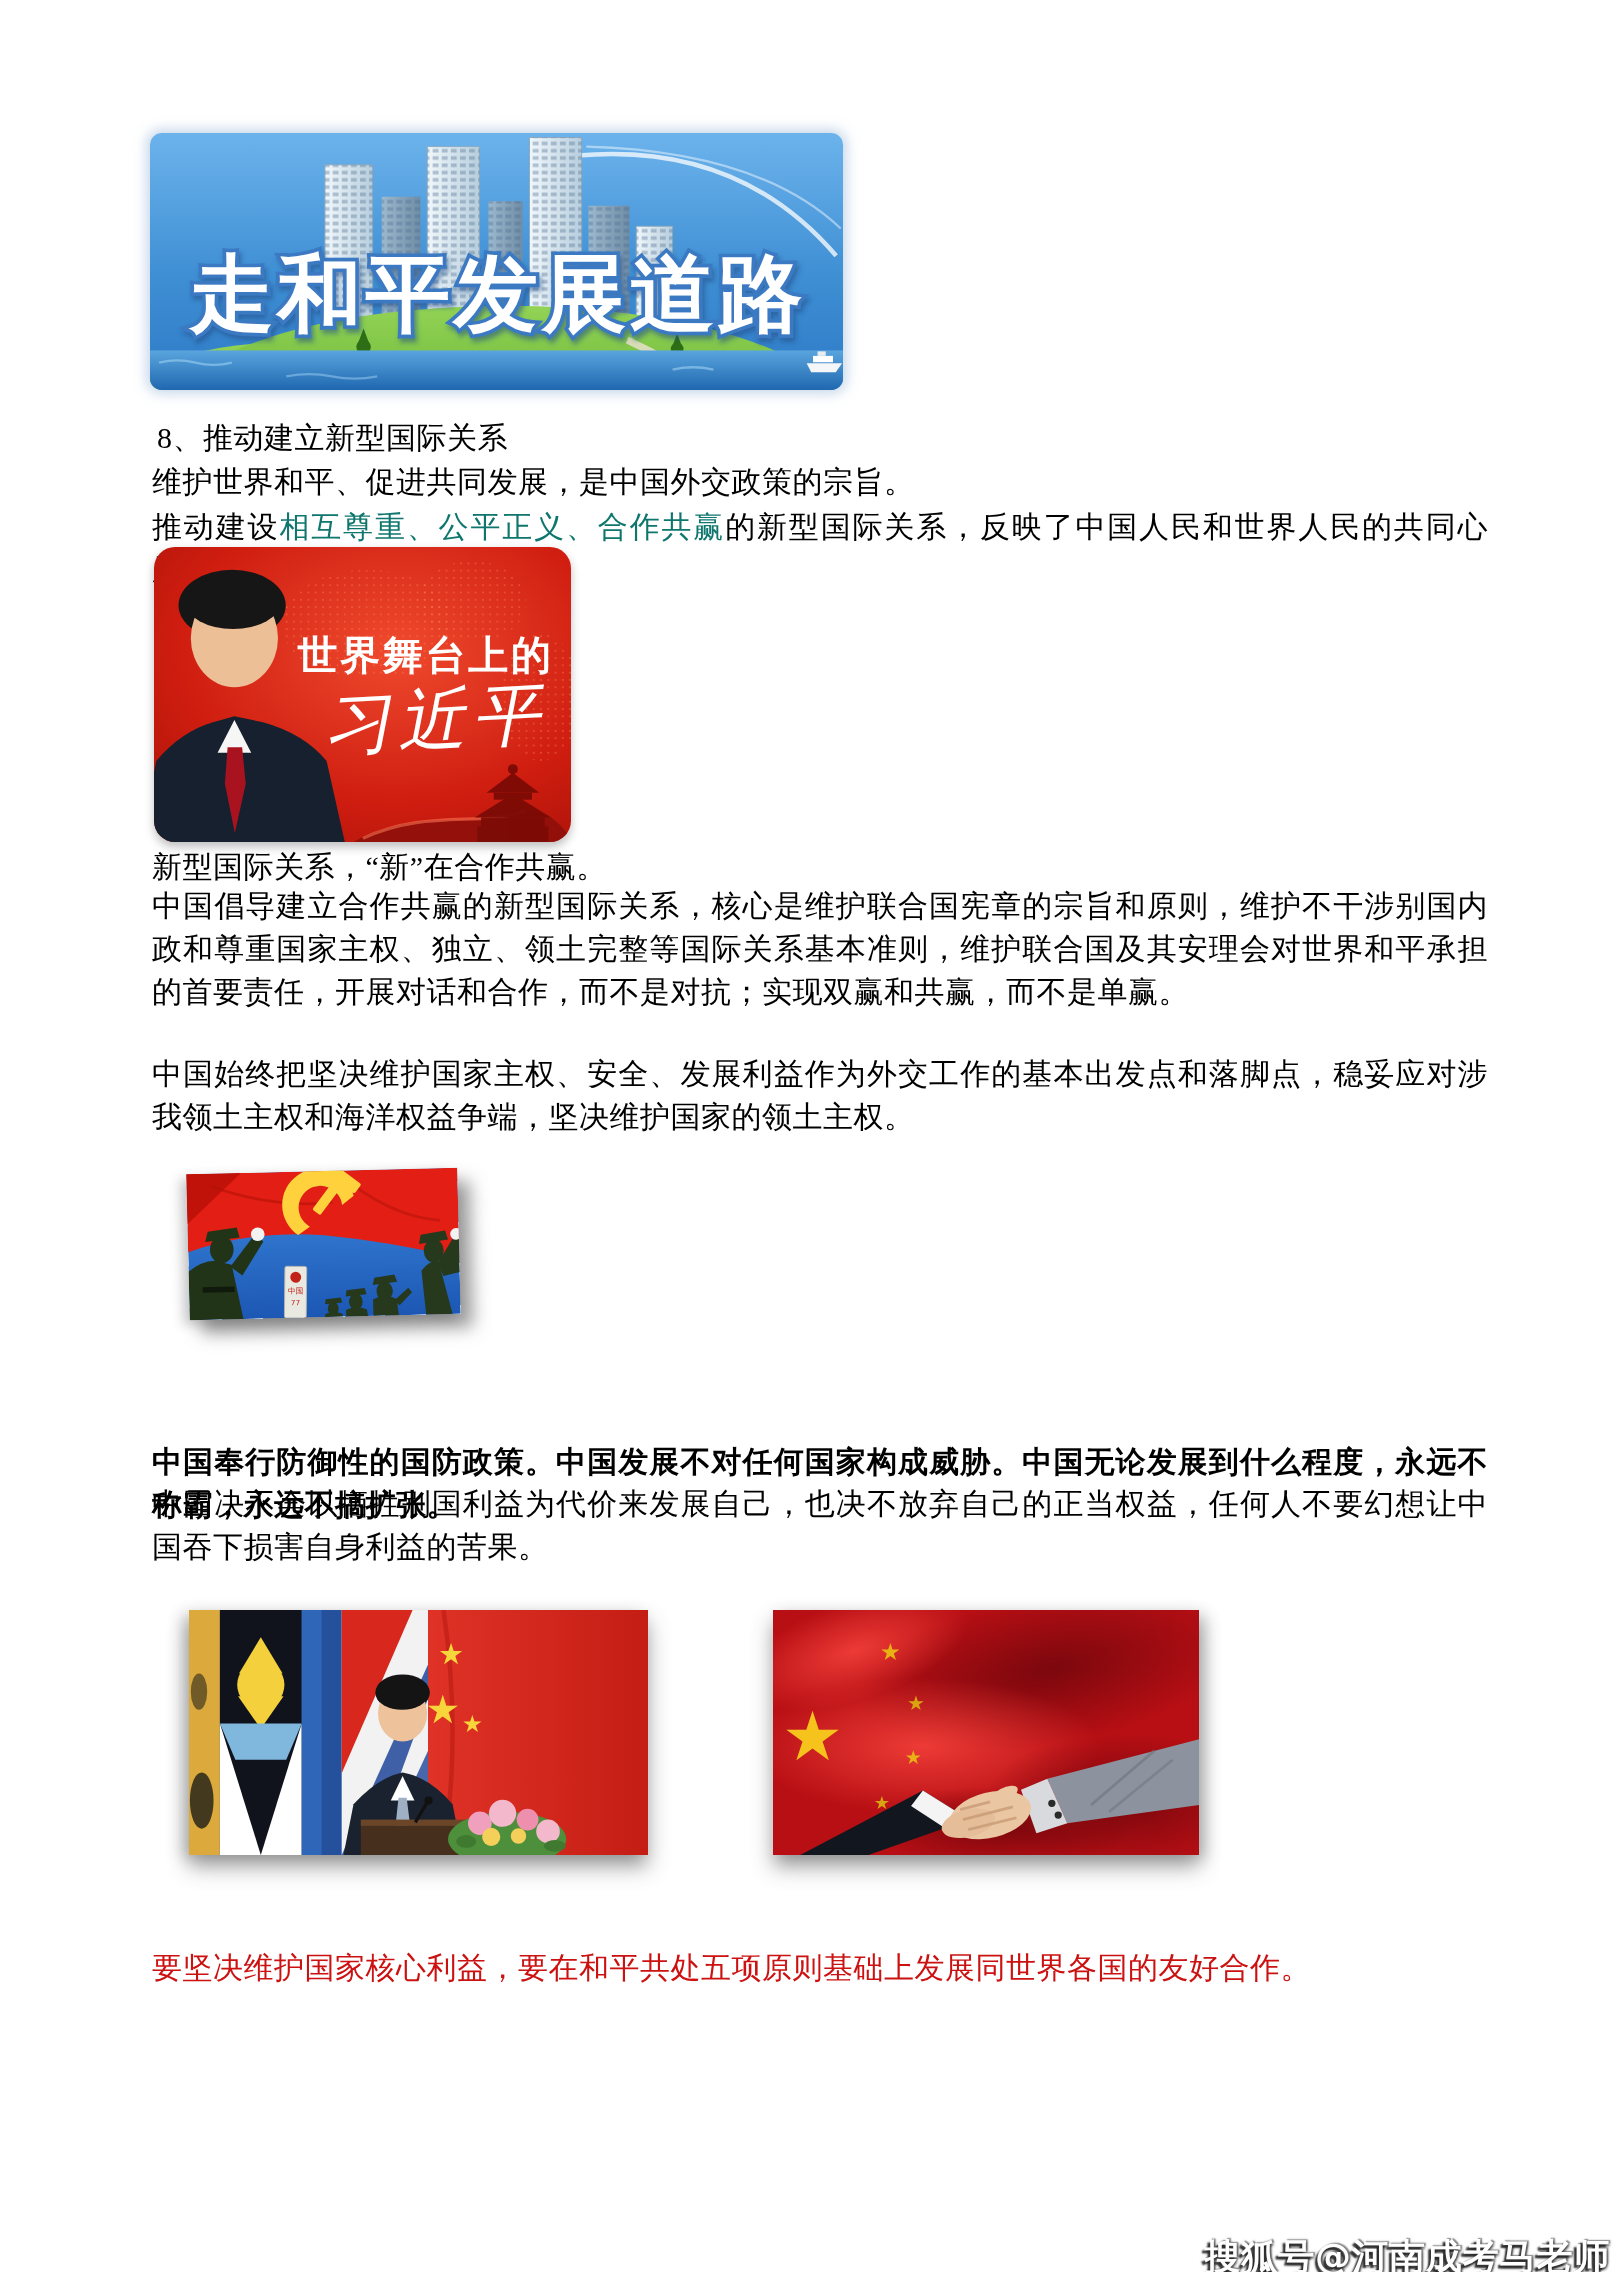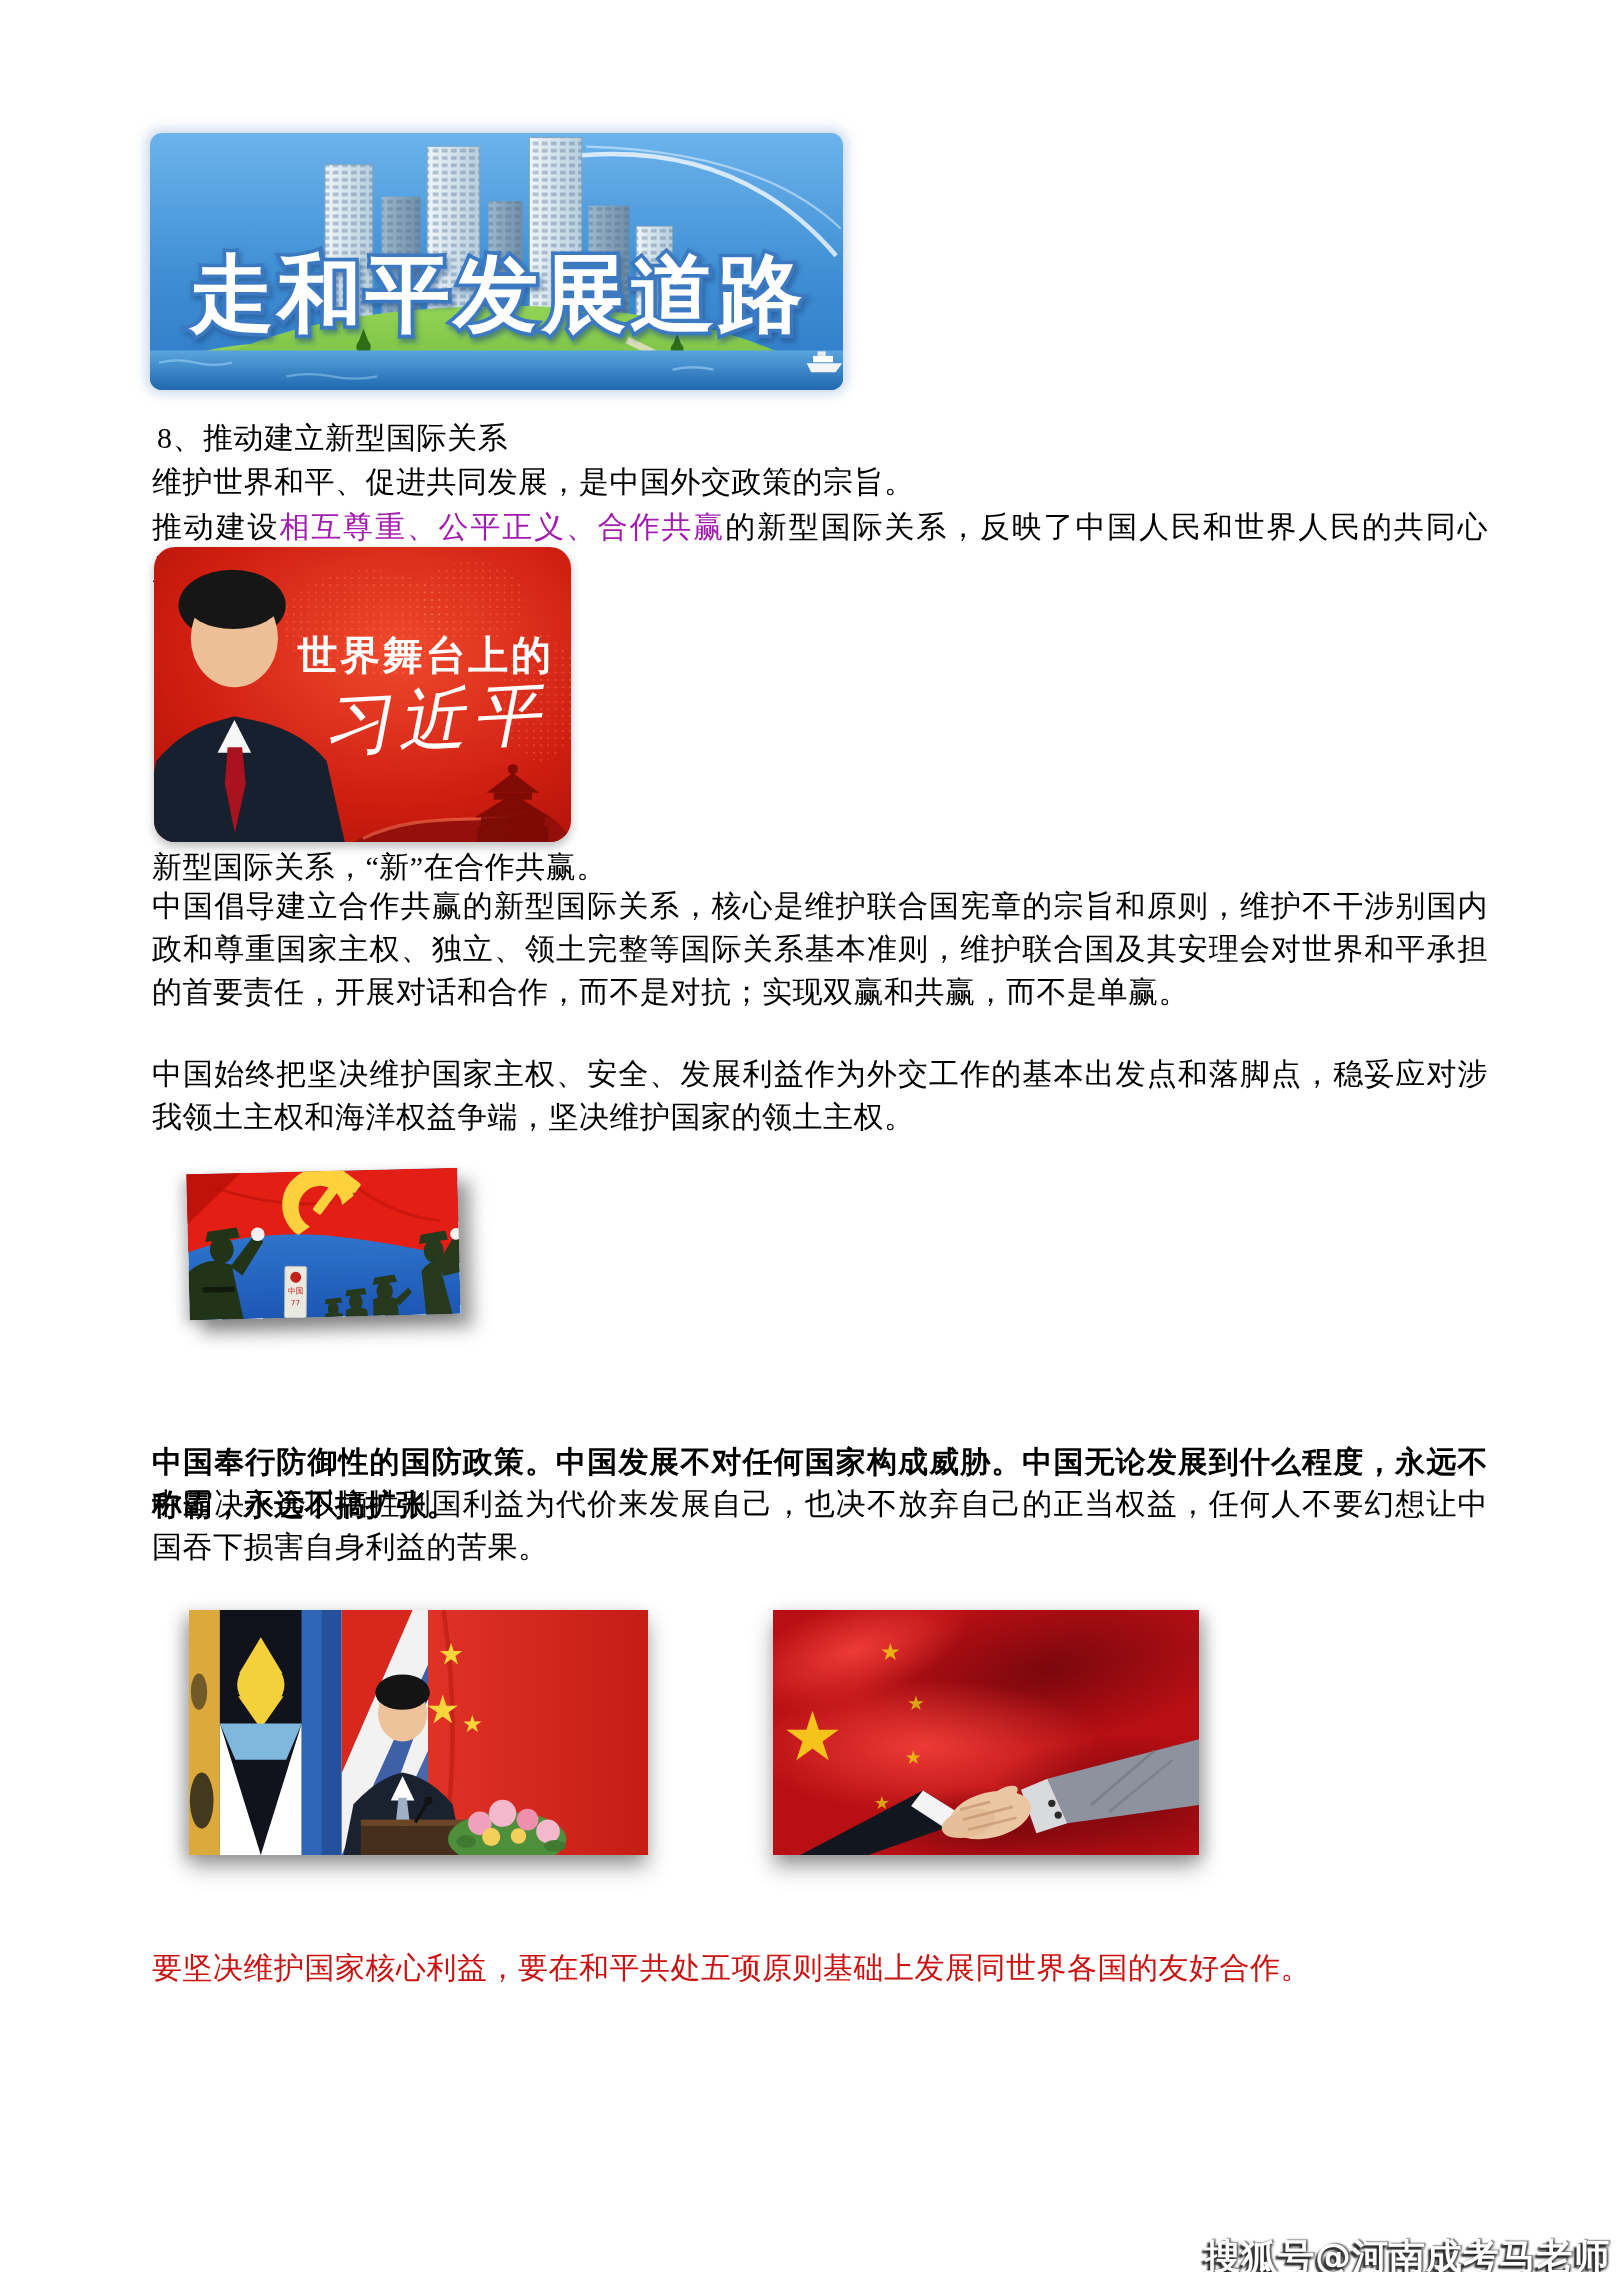--- a/index.html
+++ b/index.html
@@ -15,21 +15,21 @@
     position:absolute;
     left:152px;
     width:1336px;
     font-size:30px;
     line-height:43px;
     text-align:justify;
     letter-spacing:0.5px;
     color:#000;
   }
   .para.red{color:#cc1111;}
-  .hl{color:#a21caf;}
+  .hl{color:#0f766e;}
   .imgbox{position:absolute;}
   .imgbox svg{display:block;width:100%;height:100%;}
   #banner{
     left:150px;top:133px;width:693px;height:257px;
     border-radius:11.8px;
     box-shadow:0 0 11.8px 3.6px rgba(150,180,215,0.50);
     overflow:hidden;
   }
   #poster{
     left:154px;top:547px;width:417px;height:295px;

